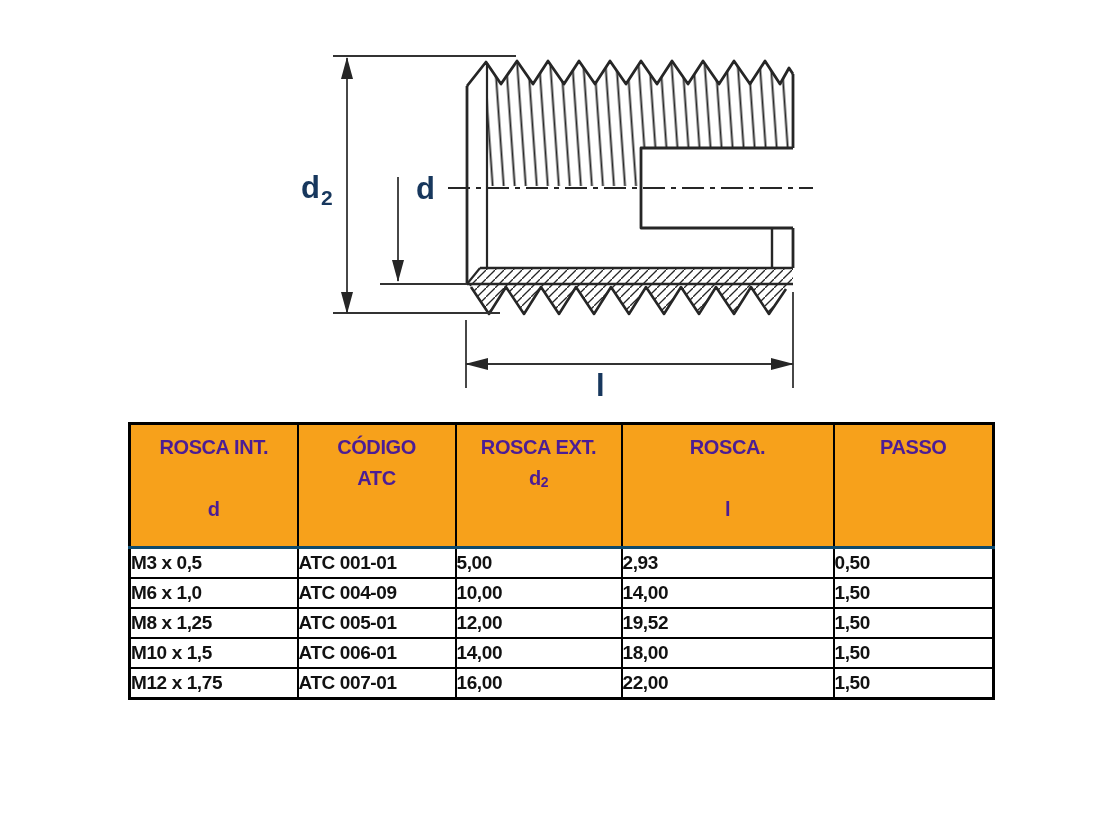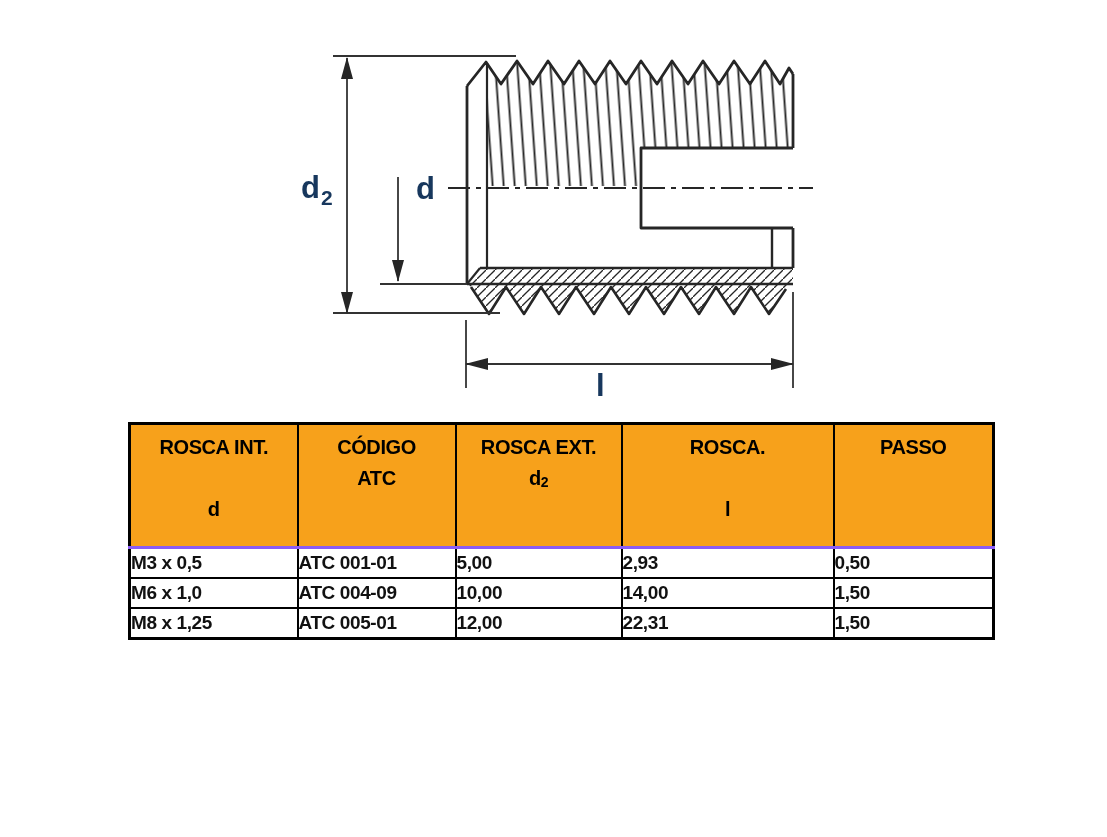--- a/index.html
+++ b/index.html
@@ -12,21 +12,21 @@
 
   table.spec{
     position:absolute;left:128px;top:422px;width:864px;
     border-collapse:collapse;table-layout:fixed;
     font-family:"Liberation Sans",sans-serif;font-weight:bold;
   }
   table.spec th,table.spec td{border:2px solid #000;}
   table.spec{border:3px solid #000;}
   table.spec th{
     background:#F7A11B;height:121px;vertical-align:top;padding:0;
-    font-size:20px;color:#000000;border-bottom:3px solid #8b5cf6;
+    font-size:20px;color:#4c1d95;border-bottom:3px solid #0c4a6e;
   }
   .h-wrap{padding-top:7px;}
   .h-line{height:31px;display:flex;align-items:center;justify-content:center;
     letter-spacing:-0.4px;white-space:nowrap;}
   .h-line sub{font-size:14px;line-height:0;transform:translateY(3px);}
   table.spec td{
     height:28px;text-align:left;vertical-align:middle;
     font-size:19px;letter-spacing:-0.4px;color:#111;background:#fff;padding:0;
   }
 </style>
@@ -158,17 +158,31 @@
       <td>M6 x 1,0</td>
       <td>ATC 004-09</td>
       <td>10,00</td>
       <td>14,00</td>
       <td>1,50</td>
     </tr>
     <tr>
       <td>M8 x 1,25</td>
       <td>ATC 005-01</td>
       <td>12,00</td>
-      <td>22,31</td>
+      <td>19,52</td>
+      <td>1,50</td>
+    </tr>
+    <tr>
+      <td>M10 x 1,5</td>
+      <td>ATC 006-01</td>
+      <td>14,00</td>
+      <td>18,00</td>
+      <td>1,50</td>
+    </tr>
+    <tr>
+      <td>M12 x 1,75</td>
+      <td>ATC 007-01</td>
+      <td>16,00</td>
+      <td>22,00</td>
       <td>1,50</td>
     </tr>
   </tbody>
 </table>
 
 </body></html>

